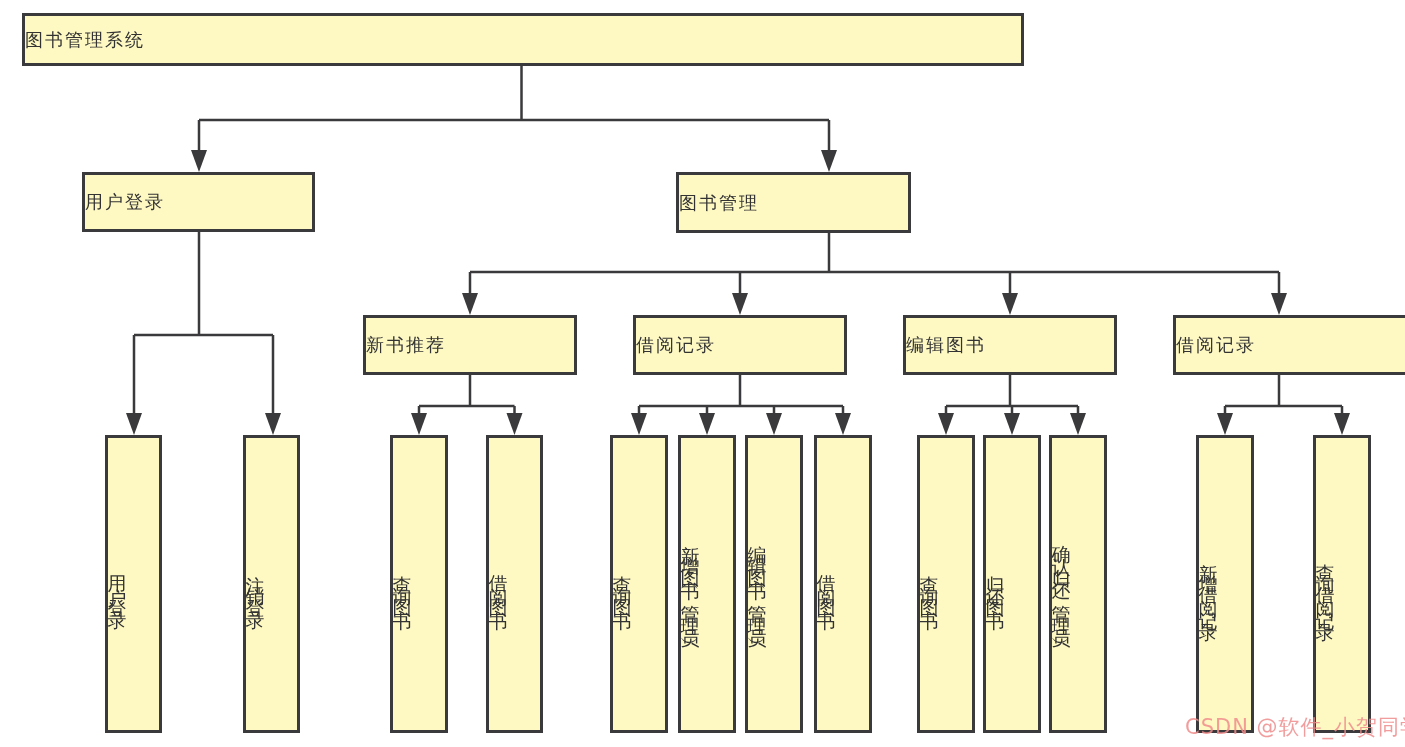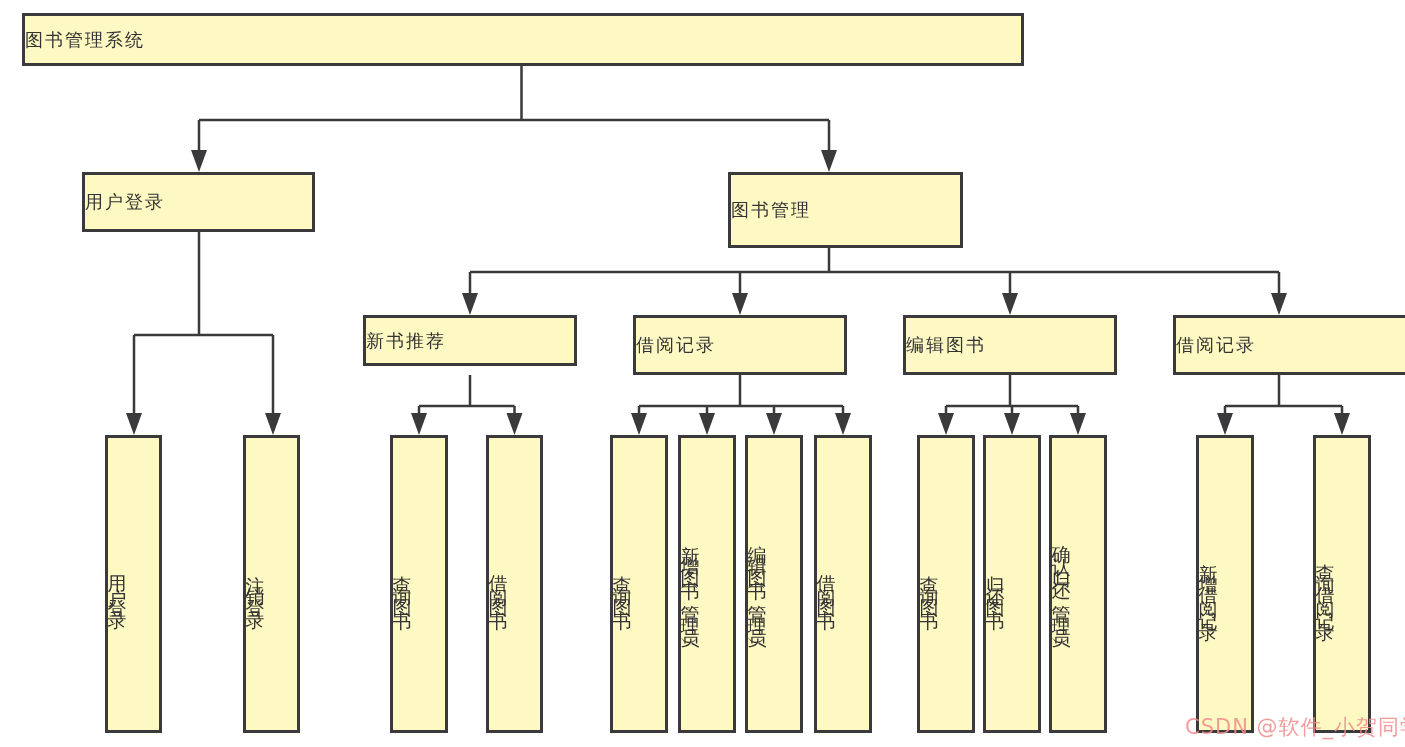--- a/index.html
+++ b/index.html
@@ -67,25 +67,25 @@
     </g>
   </svg>
 
   <div class="box h" style="left:22px;top:13px;width:1002px;height:53px">
     <span>图书管理系统</span>
   </div>
 
   <div class="box h" style="left:82px;top:172px;width:233px;height:60px">
     <span>用户登录</span>
   </div>
-  <div class="box h" style="left:728px;top:172px;width:235px;height:76px">
+  <div class="box h" style="left:676px;top:172px;width:235px;height:61px">
     <span>图书管理</span>
   </div>
 
-  <div class="box h" style="left:363px;top:315px;width:214px;height:51px">
+  <div class="box h" style="left:363px;top:315px;width:214px;height:60px">
     <span>新书推荐</span>
   </div>
   <div class="box h" style="left:633px;top:315px;width:214px;height:60px">
     <span>借阅记录</span>
   </div>
   <div class="box h" style="left:903px;top:315px;width:214px;height:60px">
     <span>编辑图书</span>
   </div>
   <div class="box h" style="left:1173px;top:315px;width:252px;height:60px">
     <span>借阅记录</span>

